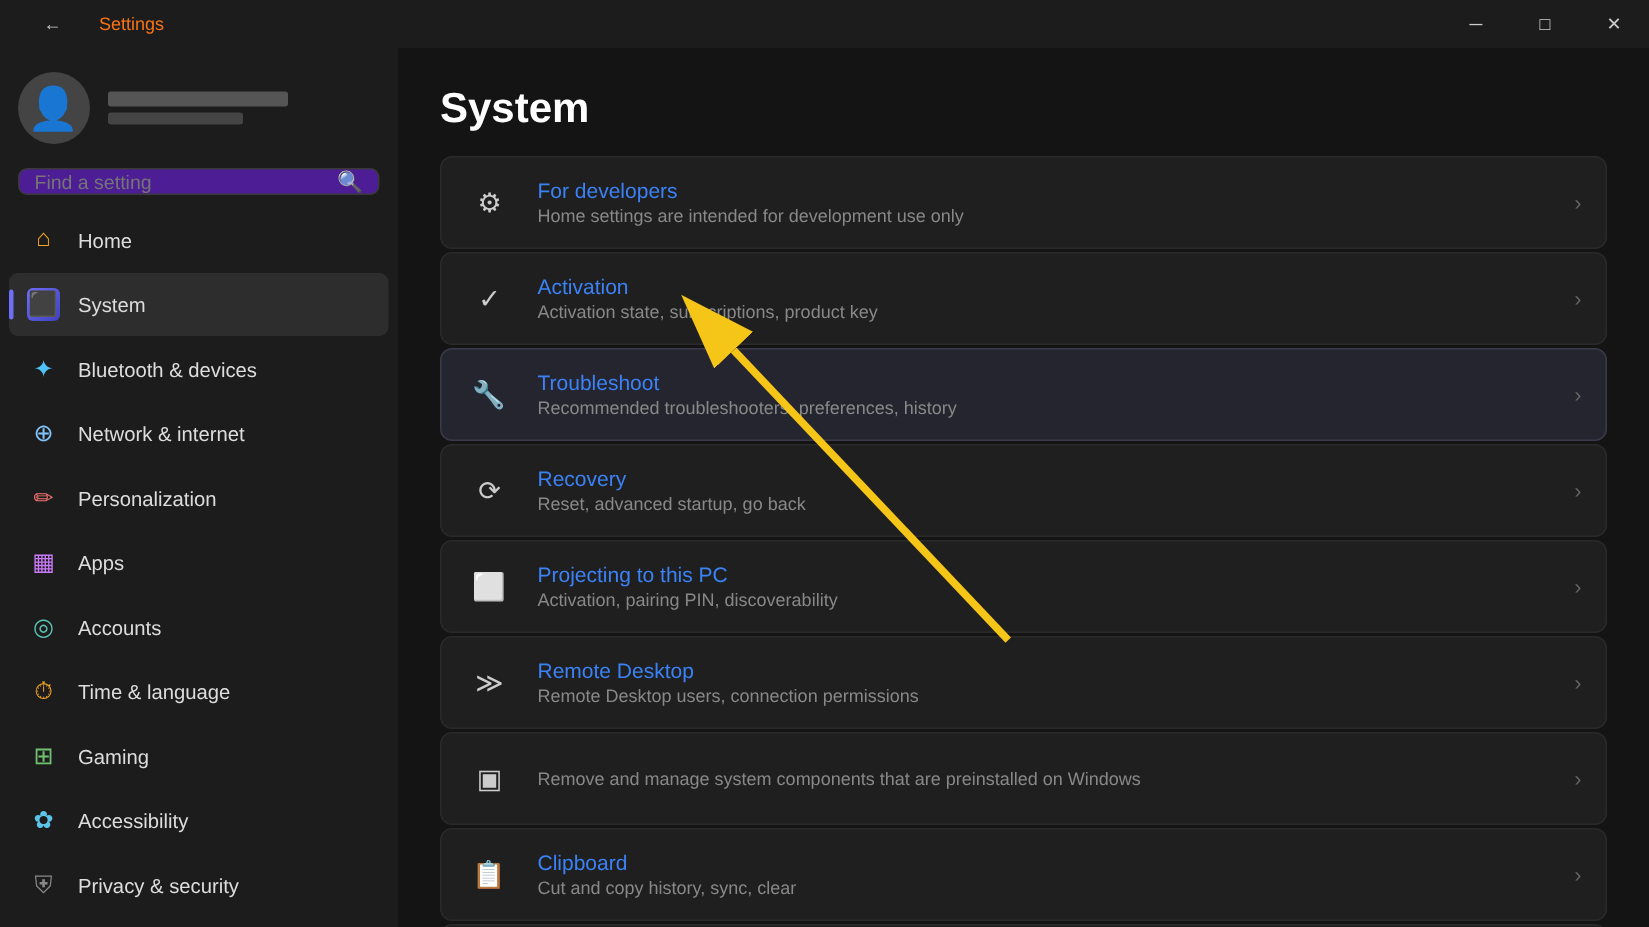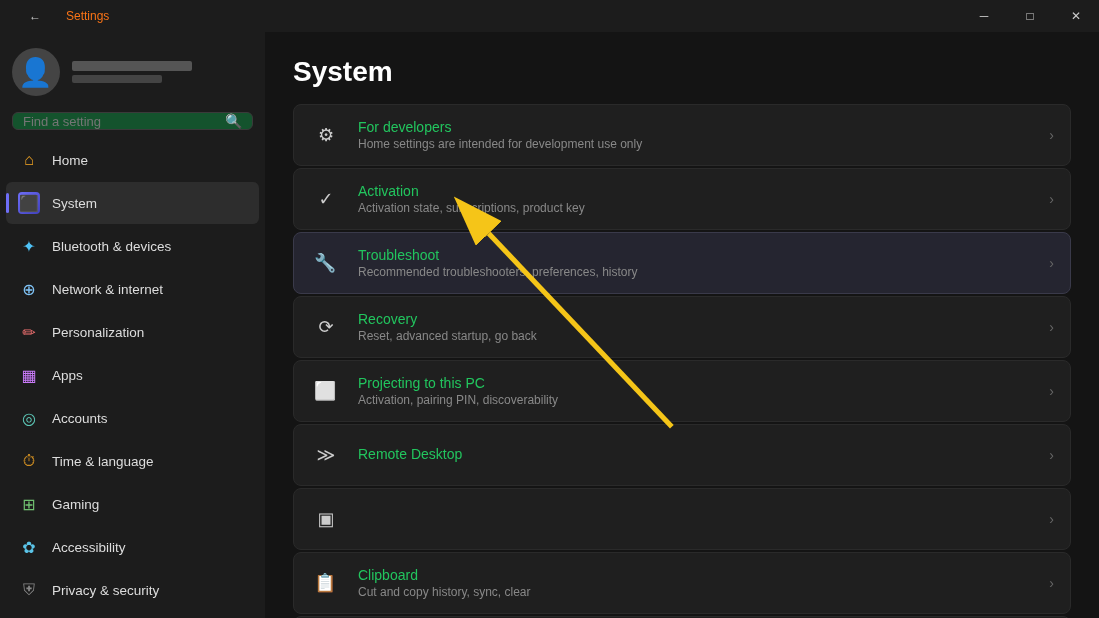--- a/index.html
+++ b/index.html
@@ -106,21 +106,21 @@
       height: 8px;
       background: #444;
       border-radius: 2px;
     }
 
     
     .search-box {
       margin: 4px 12px 8px 12px;
       display: flex;
       align-items: center;
-      background: #14532d;
+      background: #4c1d95;
       border-radius: 6px;
       padding: 0 10px;
       height: 36px;
       gap: 26px;
       border: 1px solid #3a3a3a;
     }
     .search-input {
       background: transparent;
       border: none;
       outline: none;
@@ -223,21 +223,21 @@
       flex-shrink: 0;
       font-size: 18px;
       color: #ccc;
     }
     .setting-text {
       flex: 1;
     }
     .setting-title {
       font-size: 14px;
       font-weight: 500;
-      color: #22c55e;
+      color: #3b82f6;
       margin-bottom: 2px;
     }
     .setting-desc {
       font-size: 12px;
       color: #888;
     }
     .setting-chevron {
       color: #666;
       font-size: 14px;
     }
@@ -385,26 +385,28 @@
           <div class="setting-text">
             <div class="setting-title">Projecting to this PC</div>
             <div class="setting-desc">Activation, pairing PIN, discoverability</div>
           </div>
           <span class="setting-chevron">›</span>
         </div>
         <div class="setting-row">
           <div class="setting-icon">≫</div>
           <div class="setting-text">
             <div class="setting-title">Remote Desktop</div>
+            <div class="setting-desc">Remote Desktop users, connection permissions</div>
           </div>
           <span class="setting-chevron">›</span>
         </div>
         <div class="setting-row">
           <div class="setting-icon">▣</div>
           <div class="setting-text">
+            <div class="setting-desc">Remove and manage system components that are preinstalled on Windows</div>
           </div>
           <span class="setting-chevron">›</span>
         </div>
         <div class="setting-row">
           <div class="setting-icon">📋</div>
           <div class="setting-text">
             <div class="setting-title">Clipboard</div>
             <div class="setting-desc">Cut and copy history, sync, clear</div>
           </div>
           <span class="setting-chevron">›</span>

